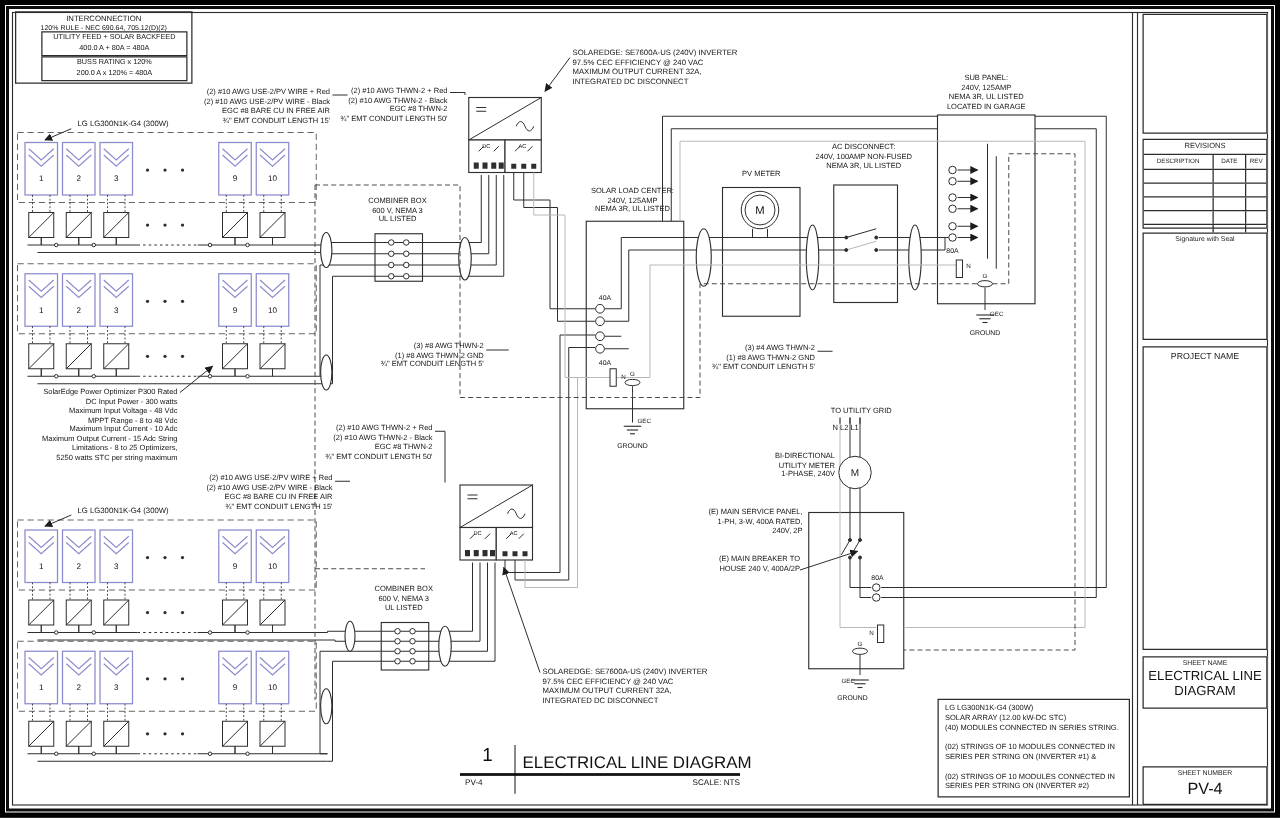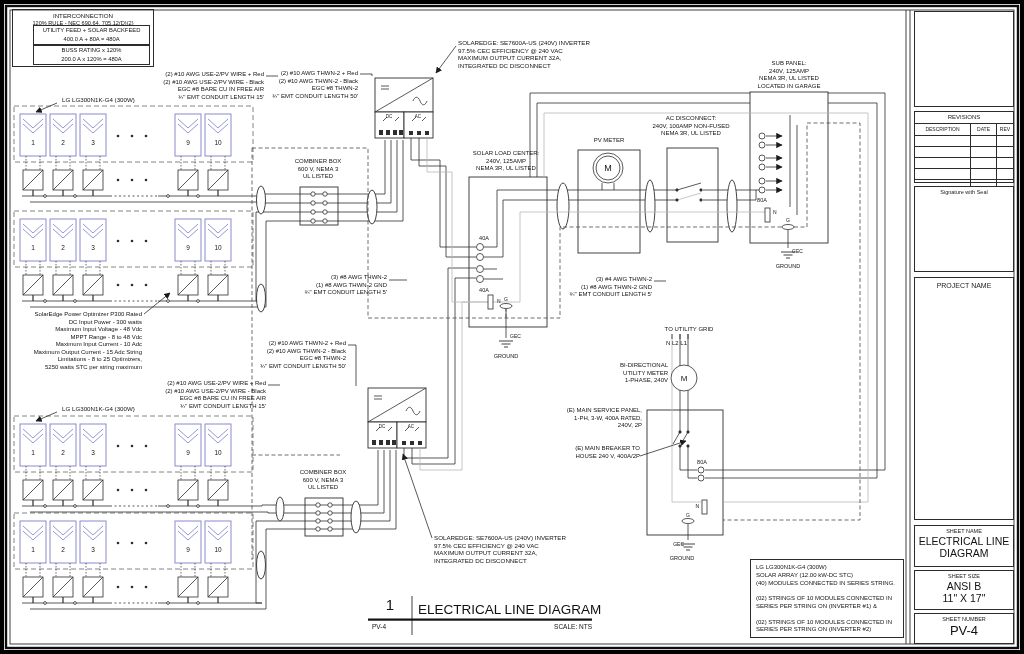--- a/index.html
+++ b/index.html
@@ -537,24 +537,19 @@
 
 <div class="tbx" style="left:914px;top:277px;width:100px;height:243px;">
   <div class="tb-lab" style="font-size:7px;padding-top:4px">PROJECT NAME</div>
 </div>
 
 <div class="tbx" style="left:914px;top:525px;width:100px;height:42px;">
   <div class="tb-lab">SHEET NAME</div>
   <div class="tb-big">ELECTRICAL LINE DIAGRAM</div>
 </div>
 
-<div class="tbx" style="left:914px;top:570px;width:100px;height:40px;">
-  <div class="tb-lab">SHEET SIZE</div>
-  <div class="tb-big">ANSI B</div>
-  <div class="tb-big">11" X 17"</div>
-</div>
 
 <div class="tbx" style="left:914px;top:613px;width:100px;height:31px;">
   <div class="tb-lab">SHEET NUMBER</div>
   <div class="tb-num">PV-4</div>
 </div>
 
 </div>
 
 </body></html>

